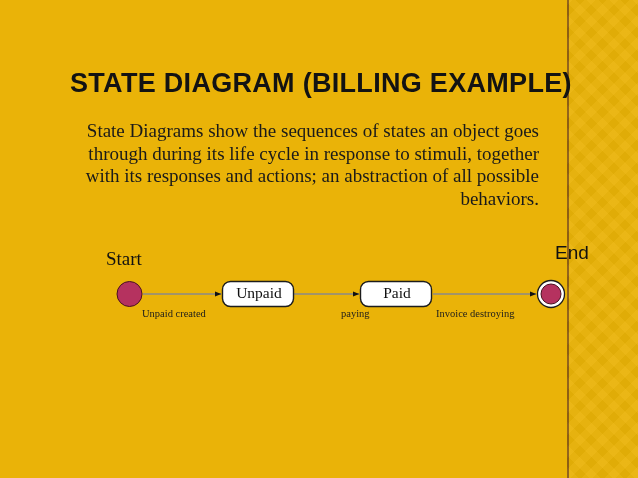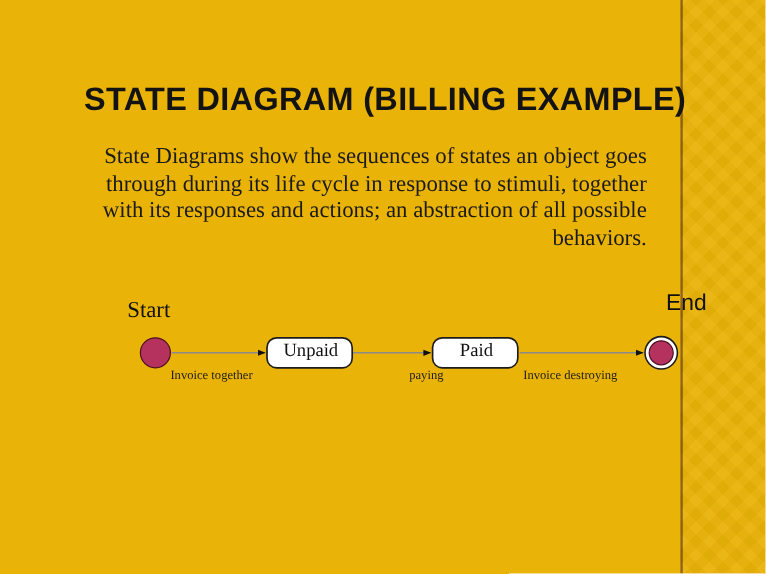--- a/index.html
+++ b/index.html
@@ -170,18 +170,18 @@
       <circle cx="551" cy="58" r="13.5" fill="#ffffff" stroke="#1c1c1c" stroke-width="1.3"></circle>
       <circle cx="551" cy="58" r="10" fill="#b5325f" stroke="#4a1020" stroke-width="1"></circle>
     </svg>
 
     <div class="dg-label-start">Start</div>
     <div class="dg-label-end">End</div>
 
     <div class="state-box-text" id="state-paid-text">Paid</div>
     <div class="state-box-text" id="state-unpaid-text">Unpaid</div>
 
-    <div class="edge-label" id="edge-label-1">Invoice  together</div>
+    <div class="edge-label" id="edge-label-1">Unpaid  created</div>
     <div class="edge-label" id="edge-label-2">paying</div>
     <div class="edge-label" id="edge-label-3">Invoice destroying</div>
   </div>
 
 </div>
 
 </body></html>

